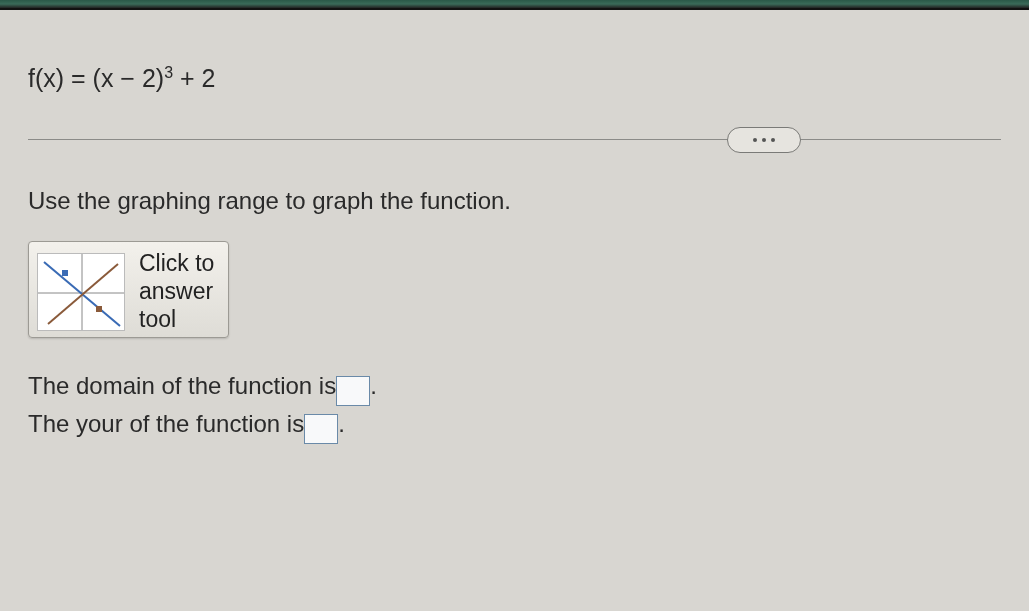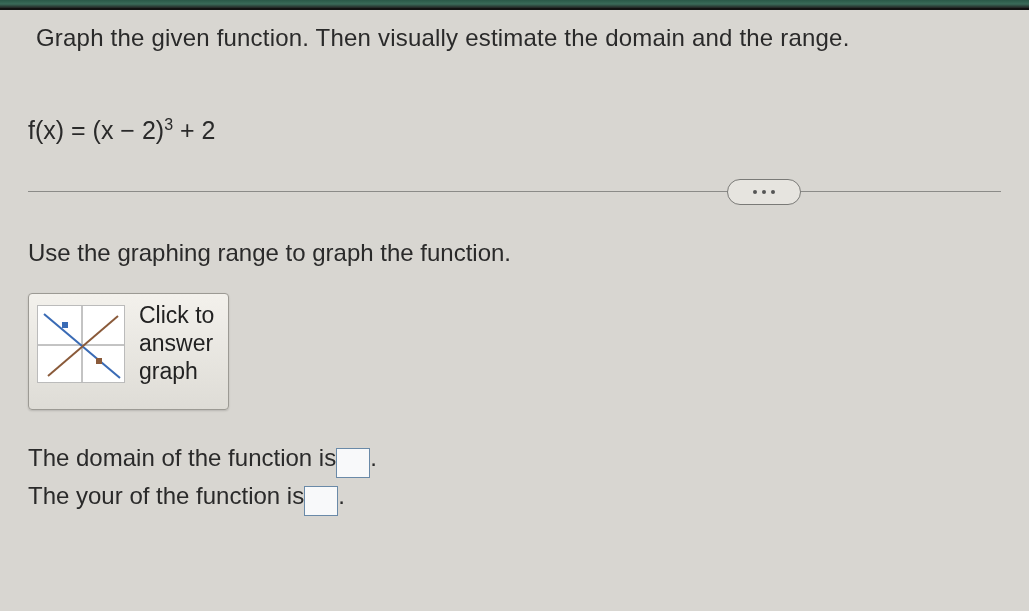--- a/index.html
+++ b/index.html
@@ -66,21 +66,21 @@
   .instruction {
     padding-bottom: 26px;
   }
   .graph-button {
     display: inline-flex;
     align-items: center;
     gap: 14px;
     background: linear-gradient(to bottom, #f3f1ec, #dedcd6);
     border: 1px solid #9c9a94;
     border-radius: 4px;
-    padding: 8px 14px 24px 8px;
+    padding: 8px 14px 4px 8px;
     margin-bottom: 34px;
     cursor: pointer;
     box-shadow: 0 1px 2px rgba(0,0,0,0.15);
   }
   .graph-thumb {
     width: 88px;
     height: 78px;
     background: #fff;
     border: 1px solid #bbb;
     position: relative;
@@ -113,21 +113,20 @@
     top: 4px;
   }
 </style>
 </head>
 <body>
 
 <div class="top-strip"></div>
 
 <div class="content">
 
-  <div class="question-text">Graph the given function. Then visually estimate the domain and the range.</div>
 
   <div class="formula">
     <span>f(x) = (x − 2)</span><sup>3</sup><span> + 2</span>
   </div>
 
   <div class="divider-row">
     <div class="hr-line"></div>
     <div class="more-btn">
       <span class="dot"></span>
       <span class="dot"></span>
@@ -144,21 +143,21 @@
         <line x1="44" y1="0" x2="44" y2="78" stroke="#888" stroke-width="1"></line>
         <line x1="6" y1="8" x2="82" y2="72" stroke="#3a6bb5" stroke-width="2"></line>
         <line x1="10" y1="70" x2="80" y2="10" stroke="#8a5a3a" stroke-width="2"></line>
         <rect x="24" y="16" width="6" height="6" fill="#3a6bb5"></rect>
         <rect x="58" y="52" width="6" height="6" fill="#8a5a3a"></rect>
       </svg>
     </div>
     <div class="graph-label">
       <div>Click to</div>
       <div>answer</div>
-      <div>graph</div>
+      <div>tool</div>
     </div>
   </div>
 
   <div class="answer-line">
     <span>The domain of the function is </span>
     <span class="answer-box"></span>
     <span>.</span>
   </div>
 
 

